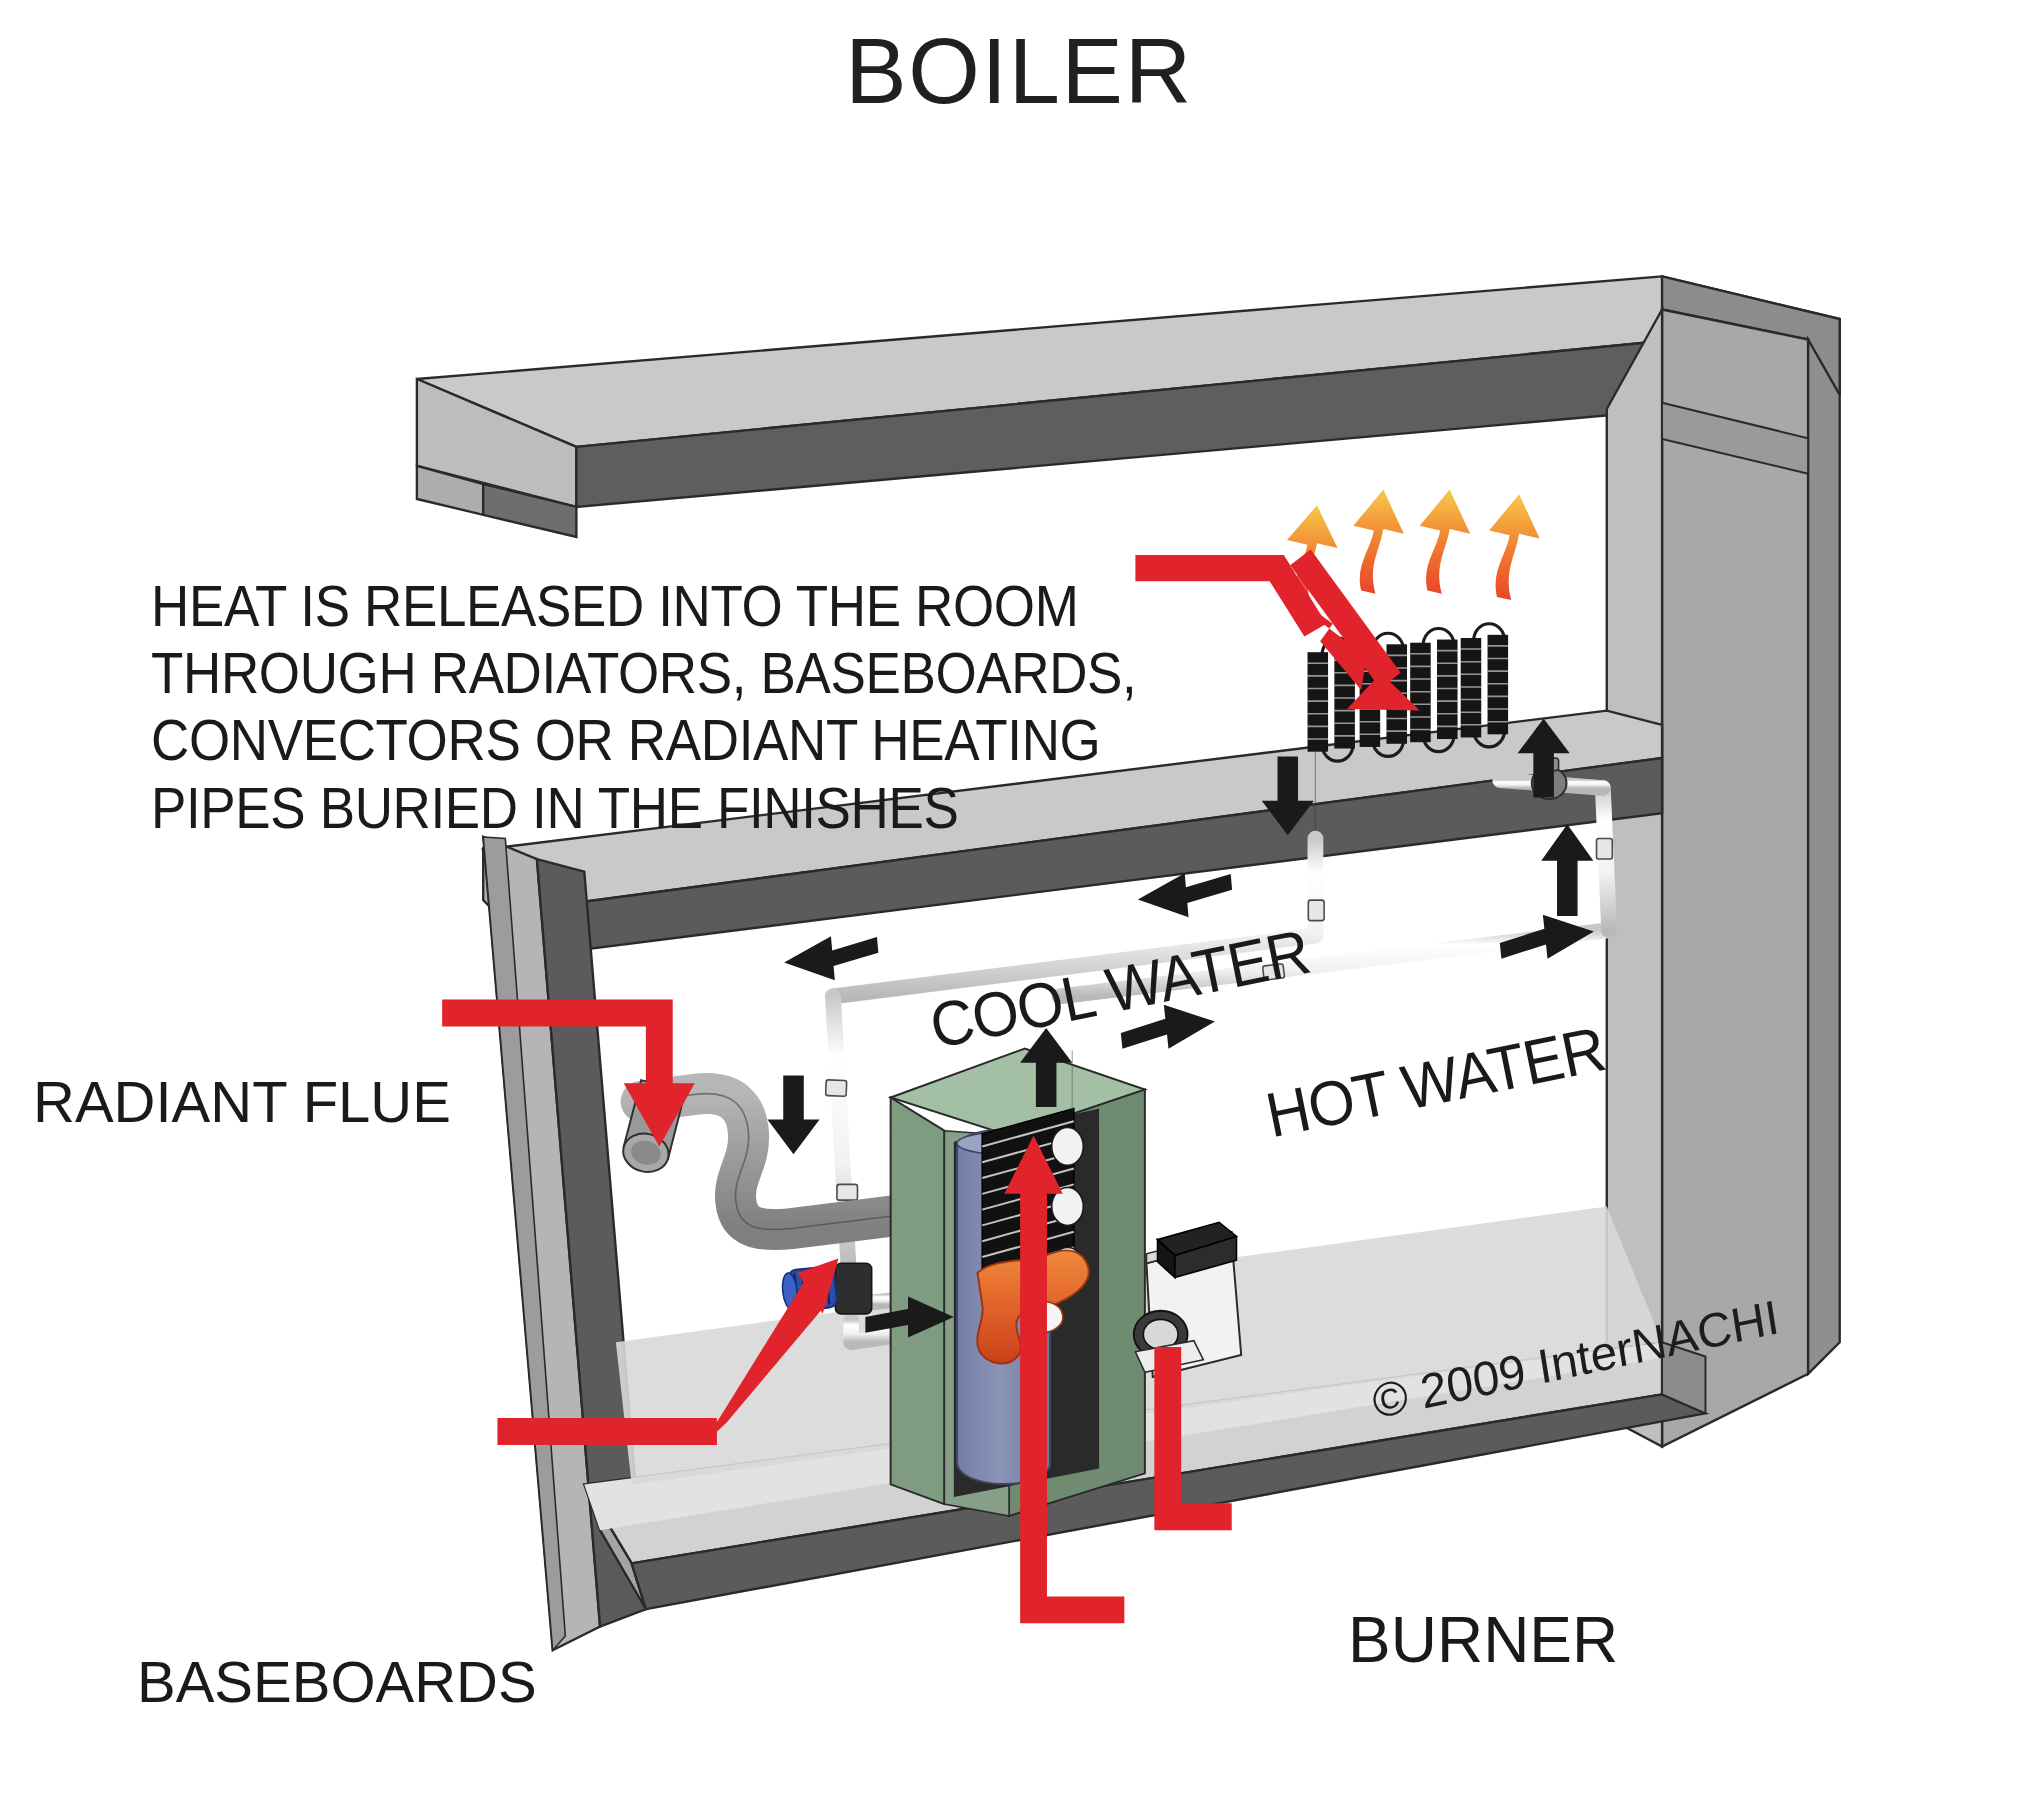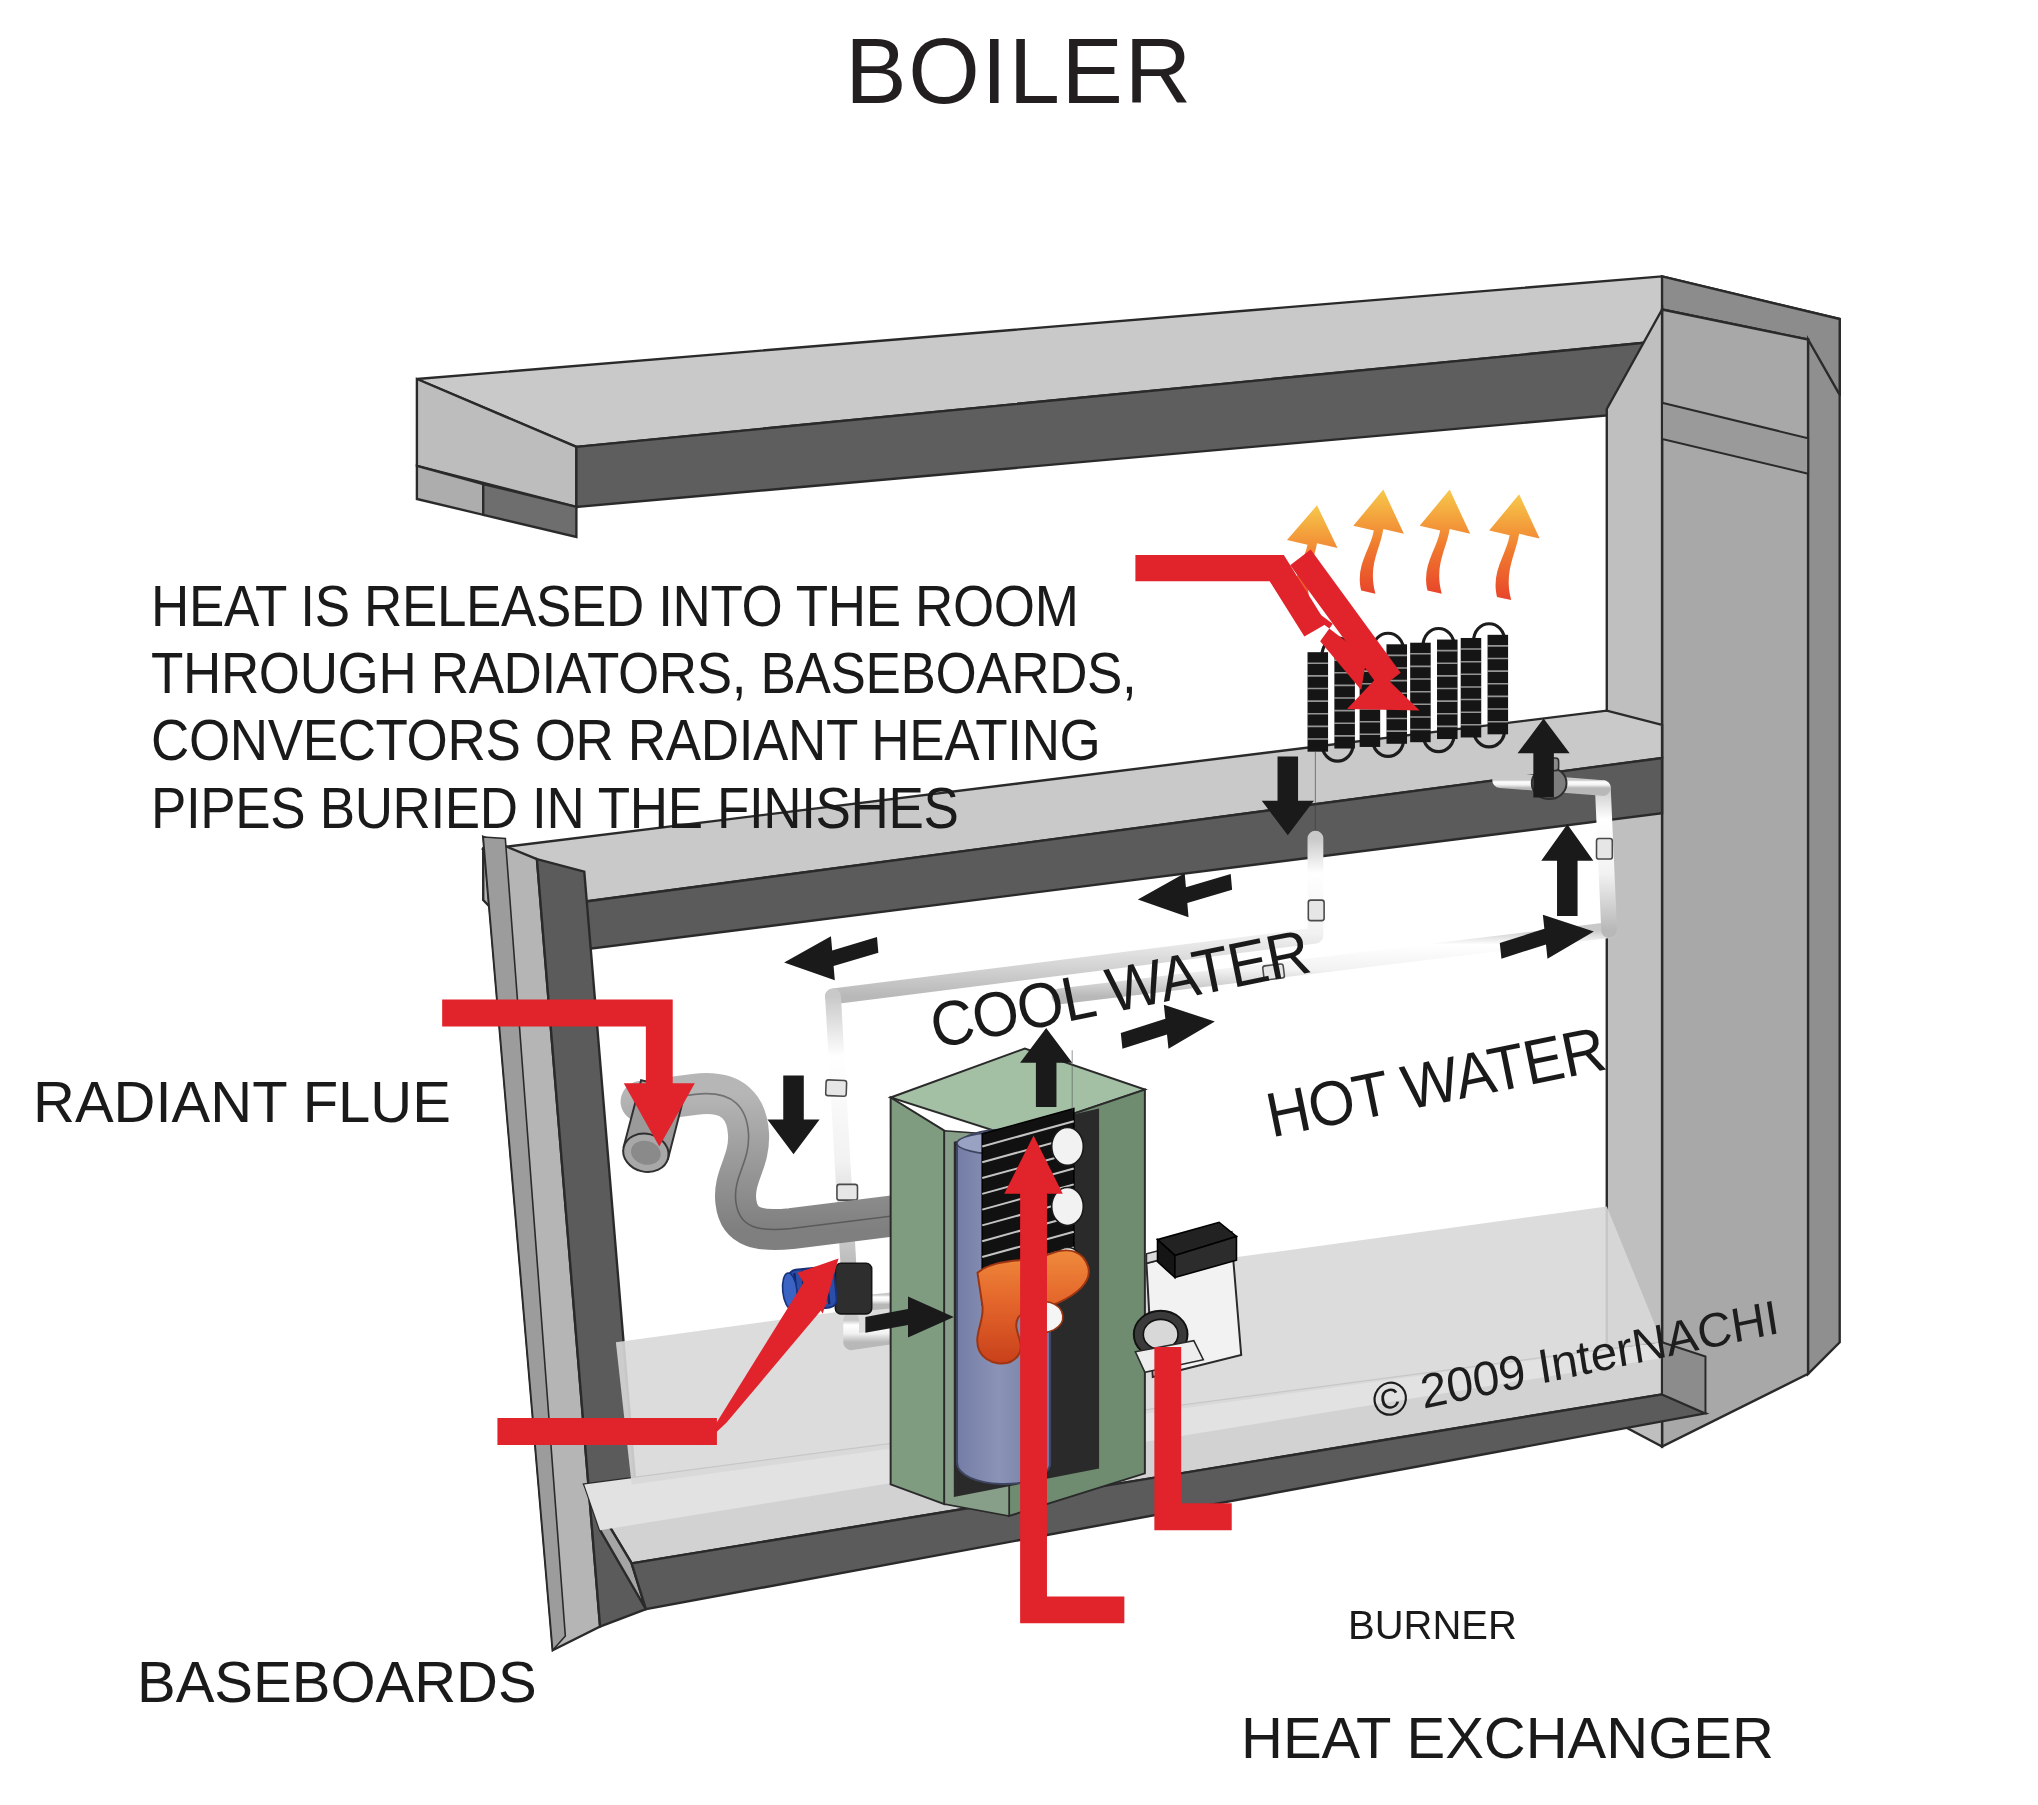--- a/index.html
+++ b/index.html
@@ -36,21 +36,21 @@
     color: #1a1a1a;
     letter-spacing: -0.4px;
     transform: scaleX(0.93);
     transform-origin: left top;
   }
   #radiator-callout { left: 151px; top: 575px; }
   #radiator-callout div { margin-bottom: 3.4px; }
 
   #exhaust-flue-label { left: 33px; top: 1068px; font-size: 58px; }
   #circulating-pump-label { left: 137px; top: 1511px; font-size: 58px; line-height: 1.18; }
-  #burner-label { left: 1348px; top: 1603px; font-size: 40px; }
+  #burner-label { left: 1348px; top: 1603px; font-size: 64px; }
   #heat-exchanger-label { left: 1241px; top: 1704px; font-size: 58px; }
 
   
   .flow-label {
     position: absolute;
     font-size: 63px;
     color: #1a1a1a;
     letter-spacing: -0.9px;
     transform-origin: left center;
   }
@@ -376,21 +376,20 @@
 
   <div id="exhaust-flue-label" class="txt">RADIANT FLUE</div>
 
   <div id="circulating-pump-label" class="txt">
     <div>BASEBOARDS</div>
     
   </div>
 
   <div id="burner-label" class="txt">BURNER</div>
 
-  <div id="heat-exchanger-label" class="txt">HEAT EXCHANGER</div>
 
   <div id="cool-water-label" class="flow-label">COOL WATER</div>
 
   <div id="hot-water-label" class="flow-label">HOT WATER</div>
 
   <div id="copyright">© 2009 InterNACHI</div>
 
 </div>
 
 

